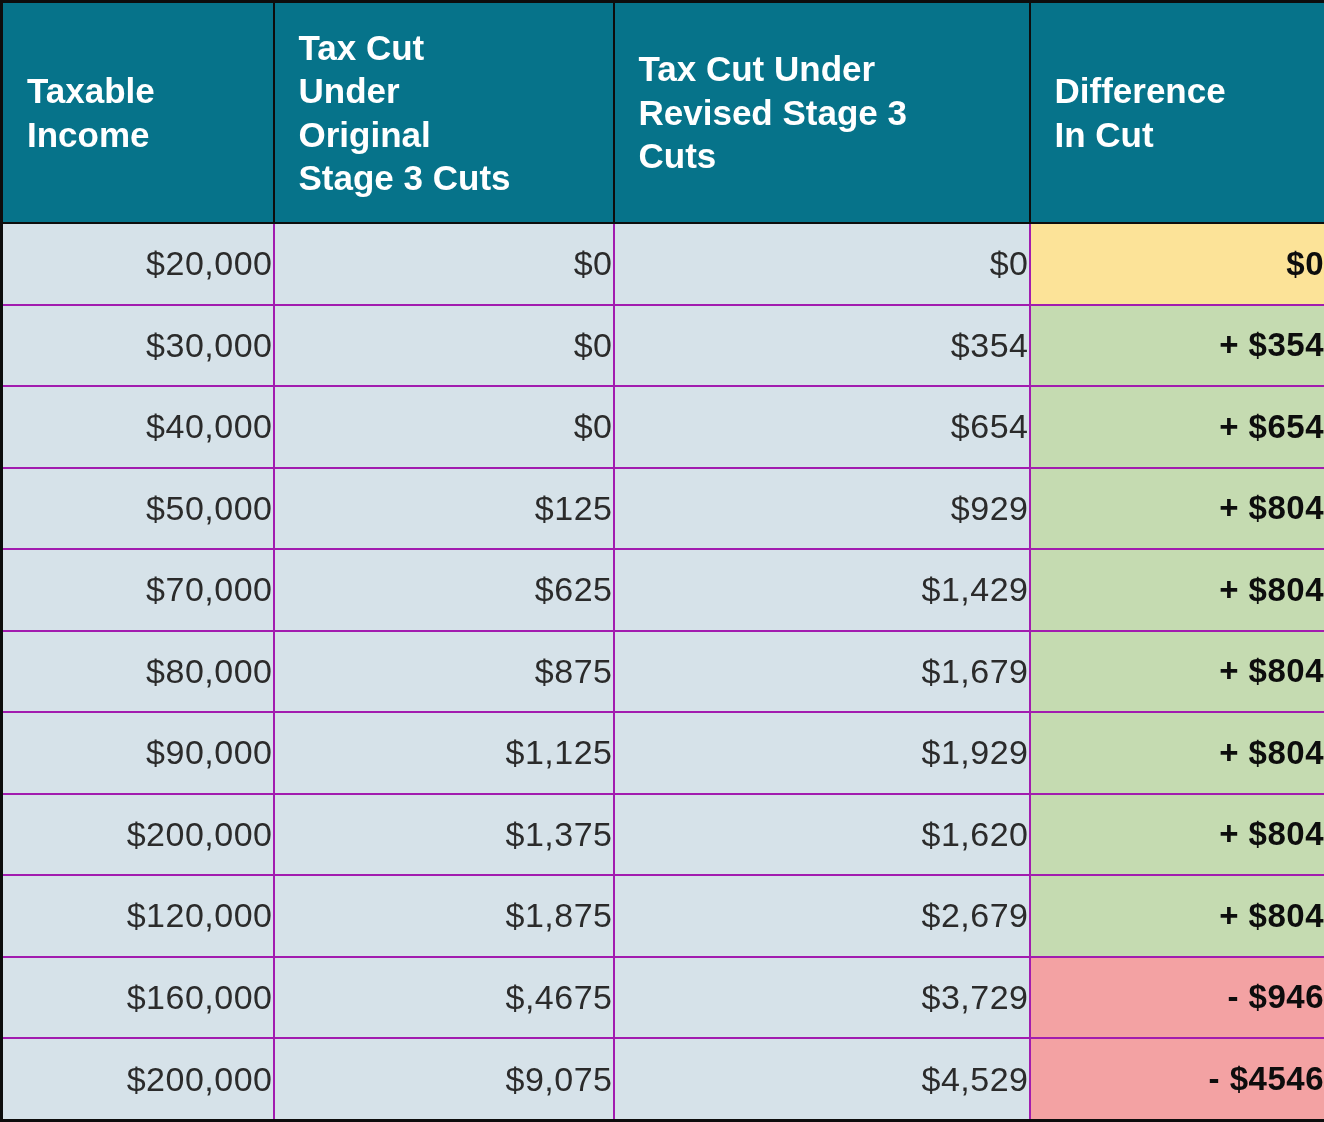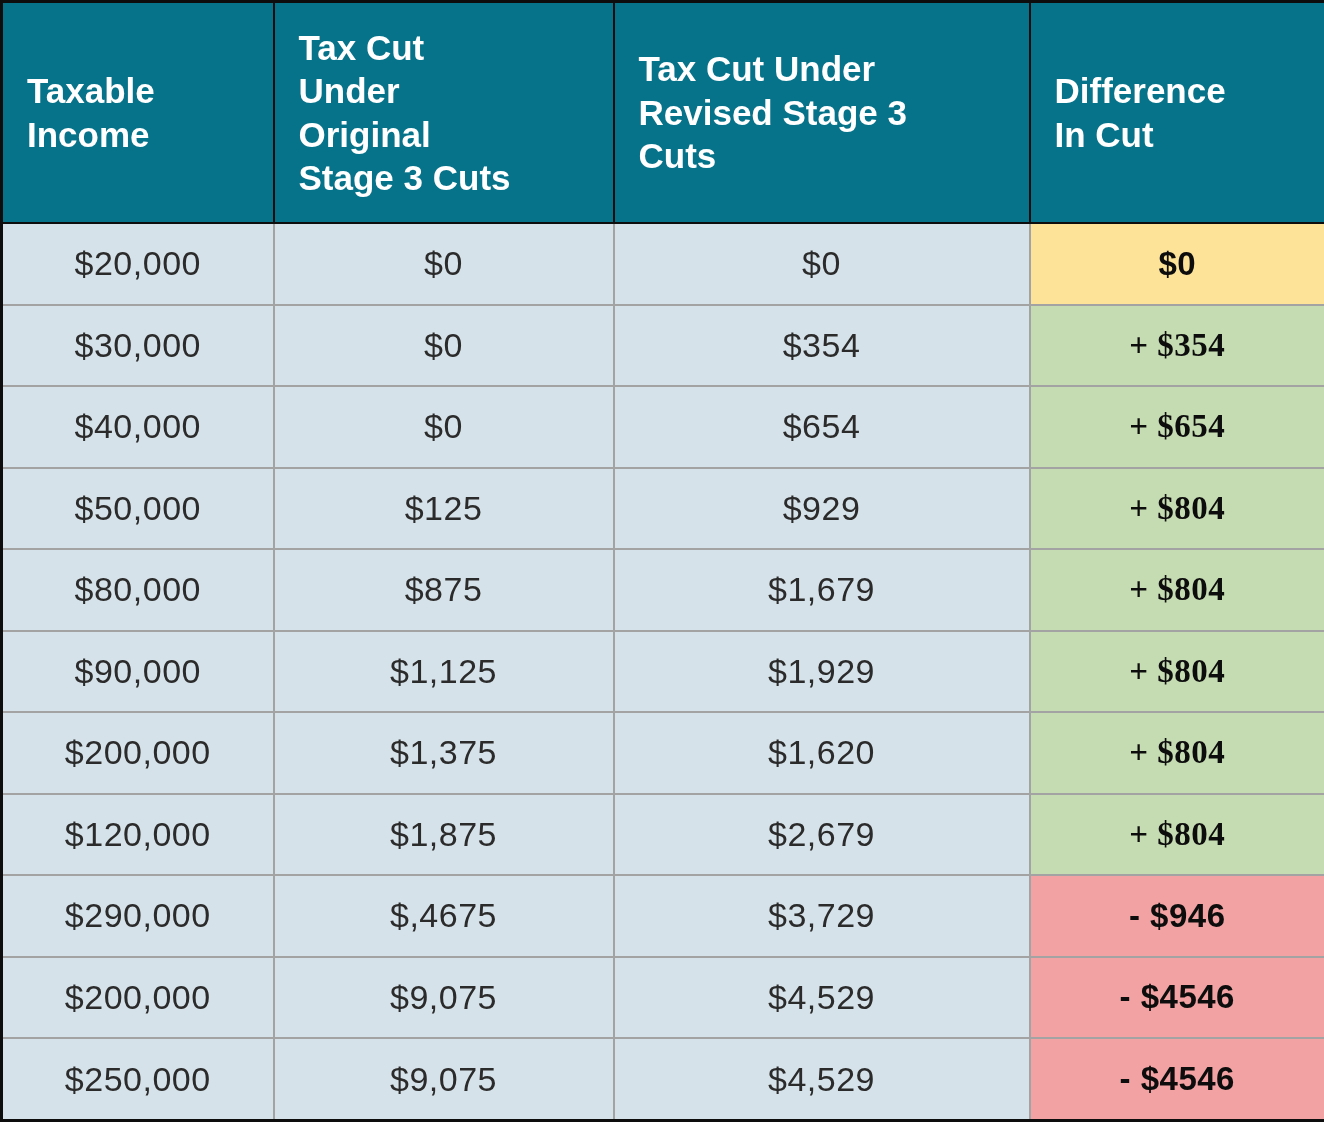--- a/index.html
+++ b/index.html
@@ -35,33 +35,33 @@
     white-space: pre-line;
     border: 2px solid #0d0d0d;
     height: 219px;
   }
   td {
     background: #d6e2e9;
     color: #2b2b2b;
     font-size: 34px;
     font-weight: 300;
     letter-spacing: 0.5px;
-    text-align: center;
+    text-align: right;
     vertical-align: middle;
-    border: 2px solid #a3a3a3;
+    border: 2px solid #a21caf;
     padding: 0;
   }
   td.diff {
     font-weight: bold;
     color: #0d0d0d;
     font-size: 33px;
     letter-spacing: 0.5px;
   }
   td.diff.zero     { background: #fce398; }
-  td.diff.positive { background: #c5dbb1; font-family: Liberation Serif, serif; }
+  td.diff.positive { background: #c5dbb1; }
   td.diff.negative { background: #f3a2a3; }
 </style>
 </head>
 <body>
 
 <table class="tax-table">
   <colgroup>
     <col class="c1">
       <col class="c2">
       <col class="c3">
@@ -101,20 +101,26 @@
         <td>$654</td>
         <td class="diff positive">+ $654</td>
       </tr>
       <tr>
         <td>$50,000</td>
         <td>$125</td>
         <td>$929</td>
         <td class="diff positive">+ $804</td>
       </tr>
       <tr>
+        <td>$70,000</td>
+        <td>$625</td>
+        <td>$1,429</td>
+        <td class="diff positive">+ $804</td>
+      </tr>
+      <tr>
         <td>$80,000</td>
         <td>$875</td>
         <td>$1,679</td>
         <td class="diff positive">+ $804</td>
       </tr>
       <tr>
         <td>$90,000</td>
         <td>$1,125</td>
         <td>$1,929</td>
         <td class="diff positive">+ $804</td>
@@ -125,31 +131,25 @@
         <td>$1,620</td>
         <td class="diff positive">+ $804</td>
       </tr>
       <tr>
         <td>$120,000</td>
         <td>$1,875</td>
         <td>$2,679</td>
         <td class="diff positive">+ $804</td>
       </tr>
       <tr>
-        <td>$290,000</td>
+        <td>$160,000</td>
         <td>$,4675</td>
         <td>$3,729</td>
         <td class="diff negative">- $946</td>
       </tr>
       <tr>
         <td>$200,000</td>
         <td>$9,075</td>
         <td>$4,529</td>
         <td class="diff negative">- $4546</td>
       </tr>
-      <tr>
-        <td>$250,000</td>
-        <td>$9,075</td>
-        <td>$4,529</td>
-        <td class="diff negative">- $4546</td>
-      </tr>
     </tbody>
 </table>
 
 </body></html>

